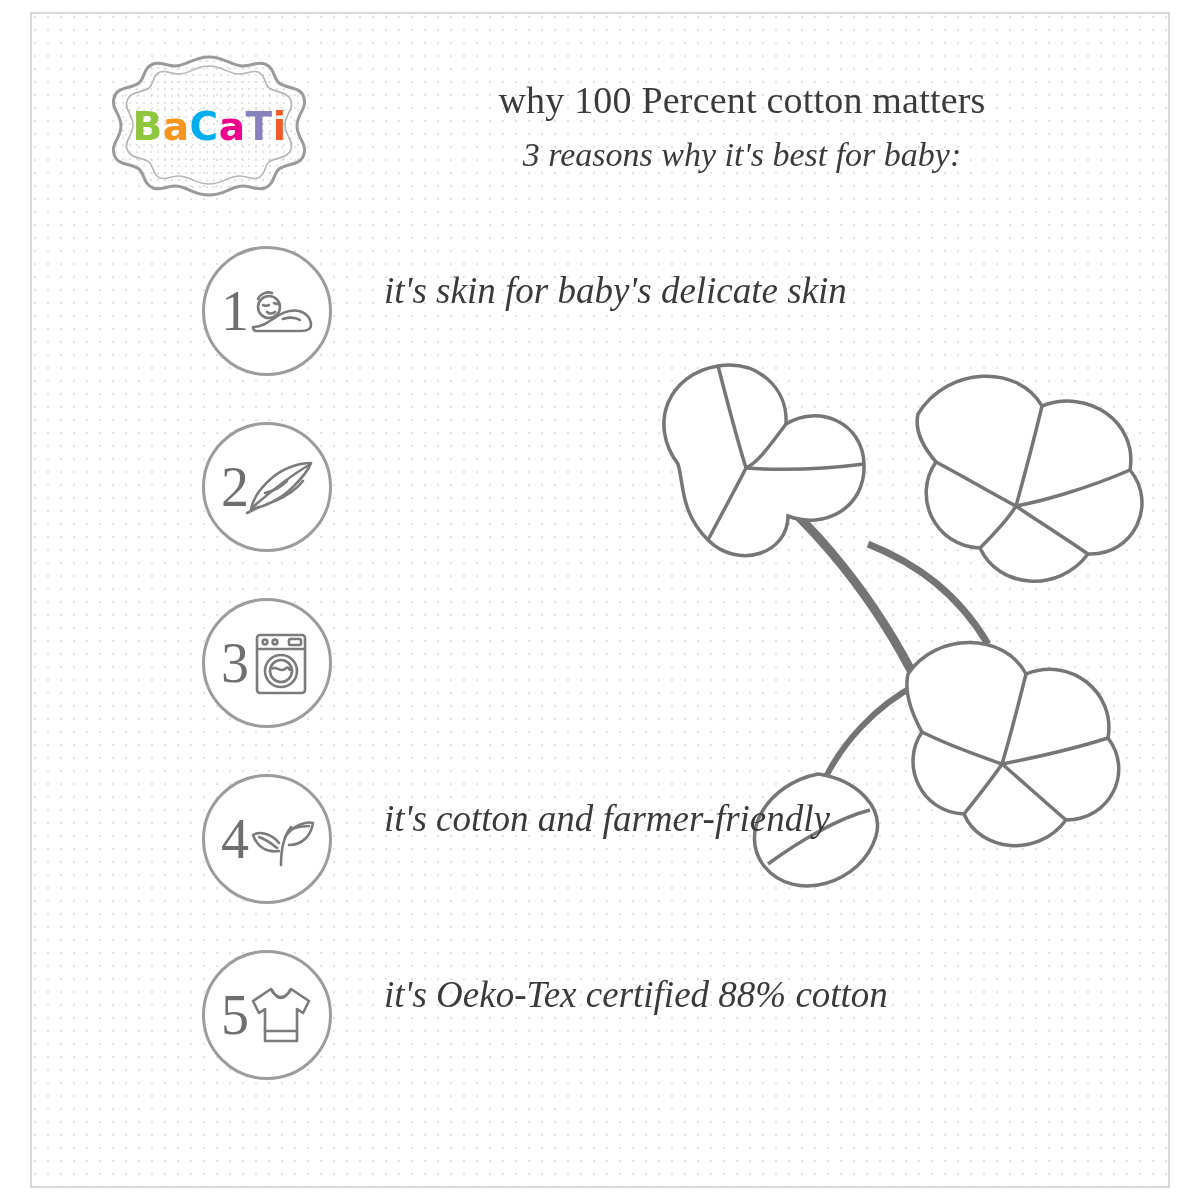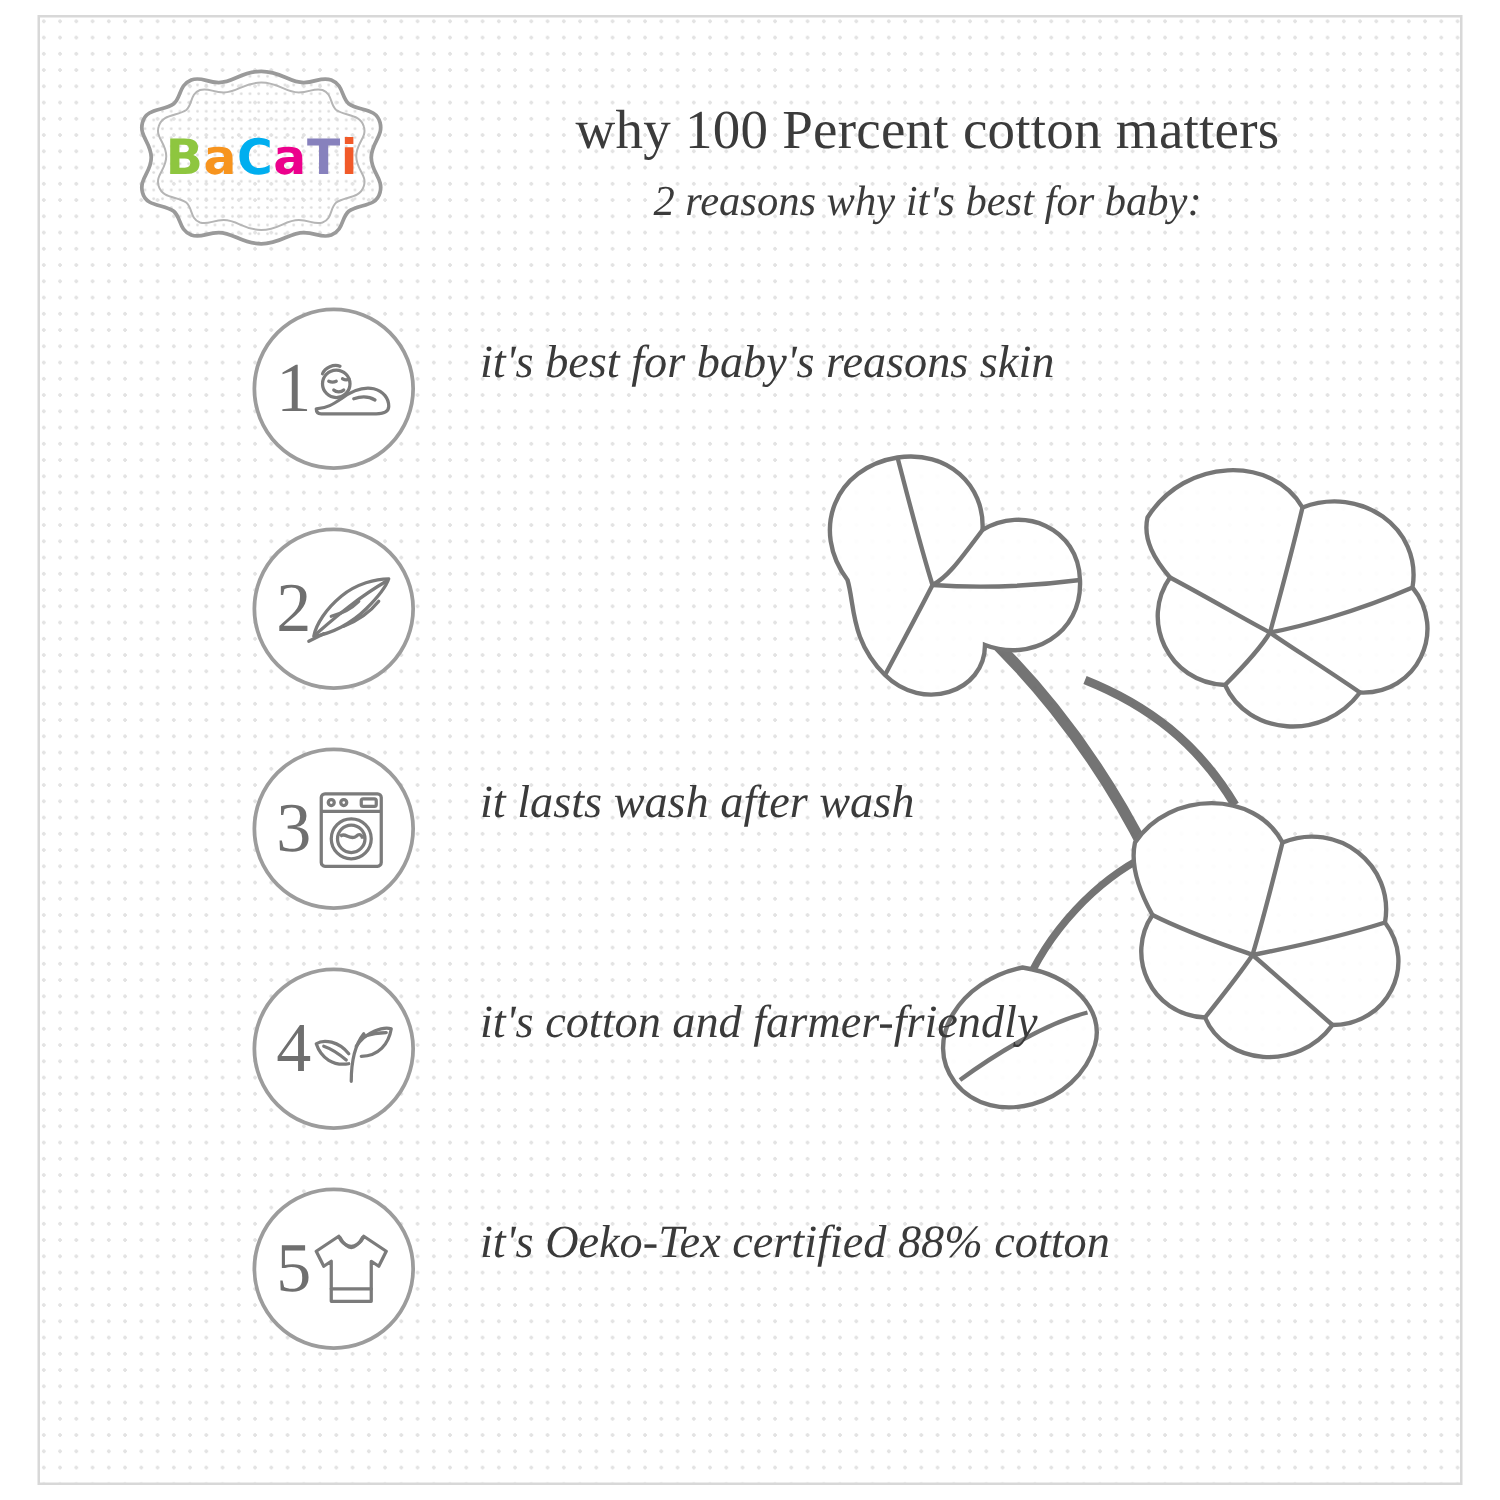--- a/index.html
+++ b/index.html
@@ -88,21 +88,21 @@
 
   #title-block {
     position: absolute;
     left: 300px;
     top: 38px;
     width: 820px;
     text-align: center;
   }
   #main-title {
     font-family: "Liberation Serif", serif;
-    font-size: 44px;
+    font-size: 38px;
     color: #3b3b3b;
     letter-spacing: 0.2px;
     white-space: nowrap;
   }
   #sub-title {
     margin-top: 14px;
     font-family: "Liberation Serif", serif;
     font-style: italic;
     font-size: 34px;
     color: #3b3b3b;
@@ -225,42 +225,42 @@
             <span class="l-a1">a</span>
             <span class="l-c">C</span>
             <span class="l-a2">a</span>
             <span class="l-t">T</span>
             <span class="l-i">i</span>
         </div>
       </div>
 
       <div id="title-block">
         <div id="main-title">why 100 Percent cotton matters</div>
-        <div id="sub-title">2 reasons why it's best for baby:</div>
+        <div id="sub-title">3 reasons why it's best for baby:</div>
       </div>
     </div>
 
     <div id="reasons">
 
       <div class="reason-row">
         <div class="badge">
           <div class="badge-num">1</div>
           <svg class="badge-icon" viewBox="0 0 72 72" xmlns="http://www.w3.org/2000/svg">
             <g fill="none" stroke="#7b7b7b" stroke-width="2.6" stroke-linecap="round" stroke-linejoin="round">
               <path d="M8 52 C16 52 22 48 28 44 C36 38 44 34 54 36 C62 38 66 44 66 50 C66 54 62 56 56 56 L12 56 C9 56 8 54 8 52 Z"></path>
               <circle cx="24" cy="32" r="11"></circle>
               <path d="M18 30 C20 31 22 31 24 30"></path>
               <path d="M29 28 C31 29 33 29 34 28"></path>
               <path d="M22 37 C24 39 28 39 30 37"></path>
               <path d="M38 44 C44 42 50 42 55 45"></path>
               <path d="M13 24 C15 19 22 16 27 18"></path>
             </g>
           </svg>
         </div>
-        <div class="reason-text">it's best for baby's reasons skin</div>
+        <div class="reason-text">it's skin for baby's delicate skin</div>
       </div>
 
       <div class="reason-row">
         <div class="badge">
           <div class="badge-num">2</div>
           <svg class="badge-icon" viewBox="0 0 72 72" xmlns="http://www.w3.org/2000/svg">
             <g fill="none" stroke="#7b7b7b" stroke-width="2.6" stroke-linecap="round" stroke-linejoin="round">
               <path d="M6 58 C20 56 36 48 48 36 C58 26 64 18 66 12 C56 12 40 16 28 26 C16 36 8 48 6 58 Z"></path>
               <path d="M8 56 C22 44 40 28 64 14"></path>
               <path d="M20 42 C28 40 36 36 42 30"></path>
@@ -280,21 +280,20 @@
               <line x1="12" y1="22" x2="60" y2="22"></line>
               <circle cx="20" cy="15" r="2.4"></circle>
               <circle cx="30" cy="15" r="2.4"></circle>
               <rect x="44" y="12" width="12" height="6" rx="1.5"></rect>
               <circle cx="36" cy="44" r="16"></circle>
               <circle cx="36" cy="44" r="11"></circle>
               <path d="M27 42 C31 38 35 46 40 42 C43 39 45 42 45 44"></path>
             </g>
           </svg>
         </div>
-        <div class="reason-text">it lasts wash after wash</div>
       </div>
 
       <div class="reason-row">
         <div class="badge">
           <div class="badge-num">4</div>
           <svg class="badge-icon" viewBox="0 0 72 72" xmlns="http://www.w3.org/2000/svg">
             <g fill="none" stroke="#7b7b7b" stroke-width="2.6" stroke-linecap="round" stroke-linejoin="round">
               <path d="M36 62 C36 48 38 34 46 24"></path>
               <path d="M40 34 C48 22 62 18 68 20 C66 32 58 42 44 42"></path>
               <path d="M34 40 C26 30 14 28 8 32 C12 44 22 50 34 48"></path>

